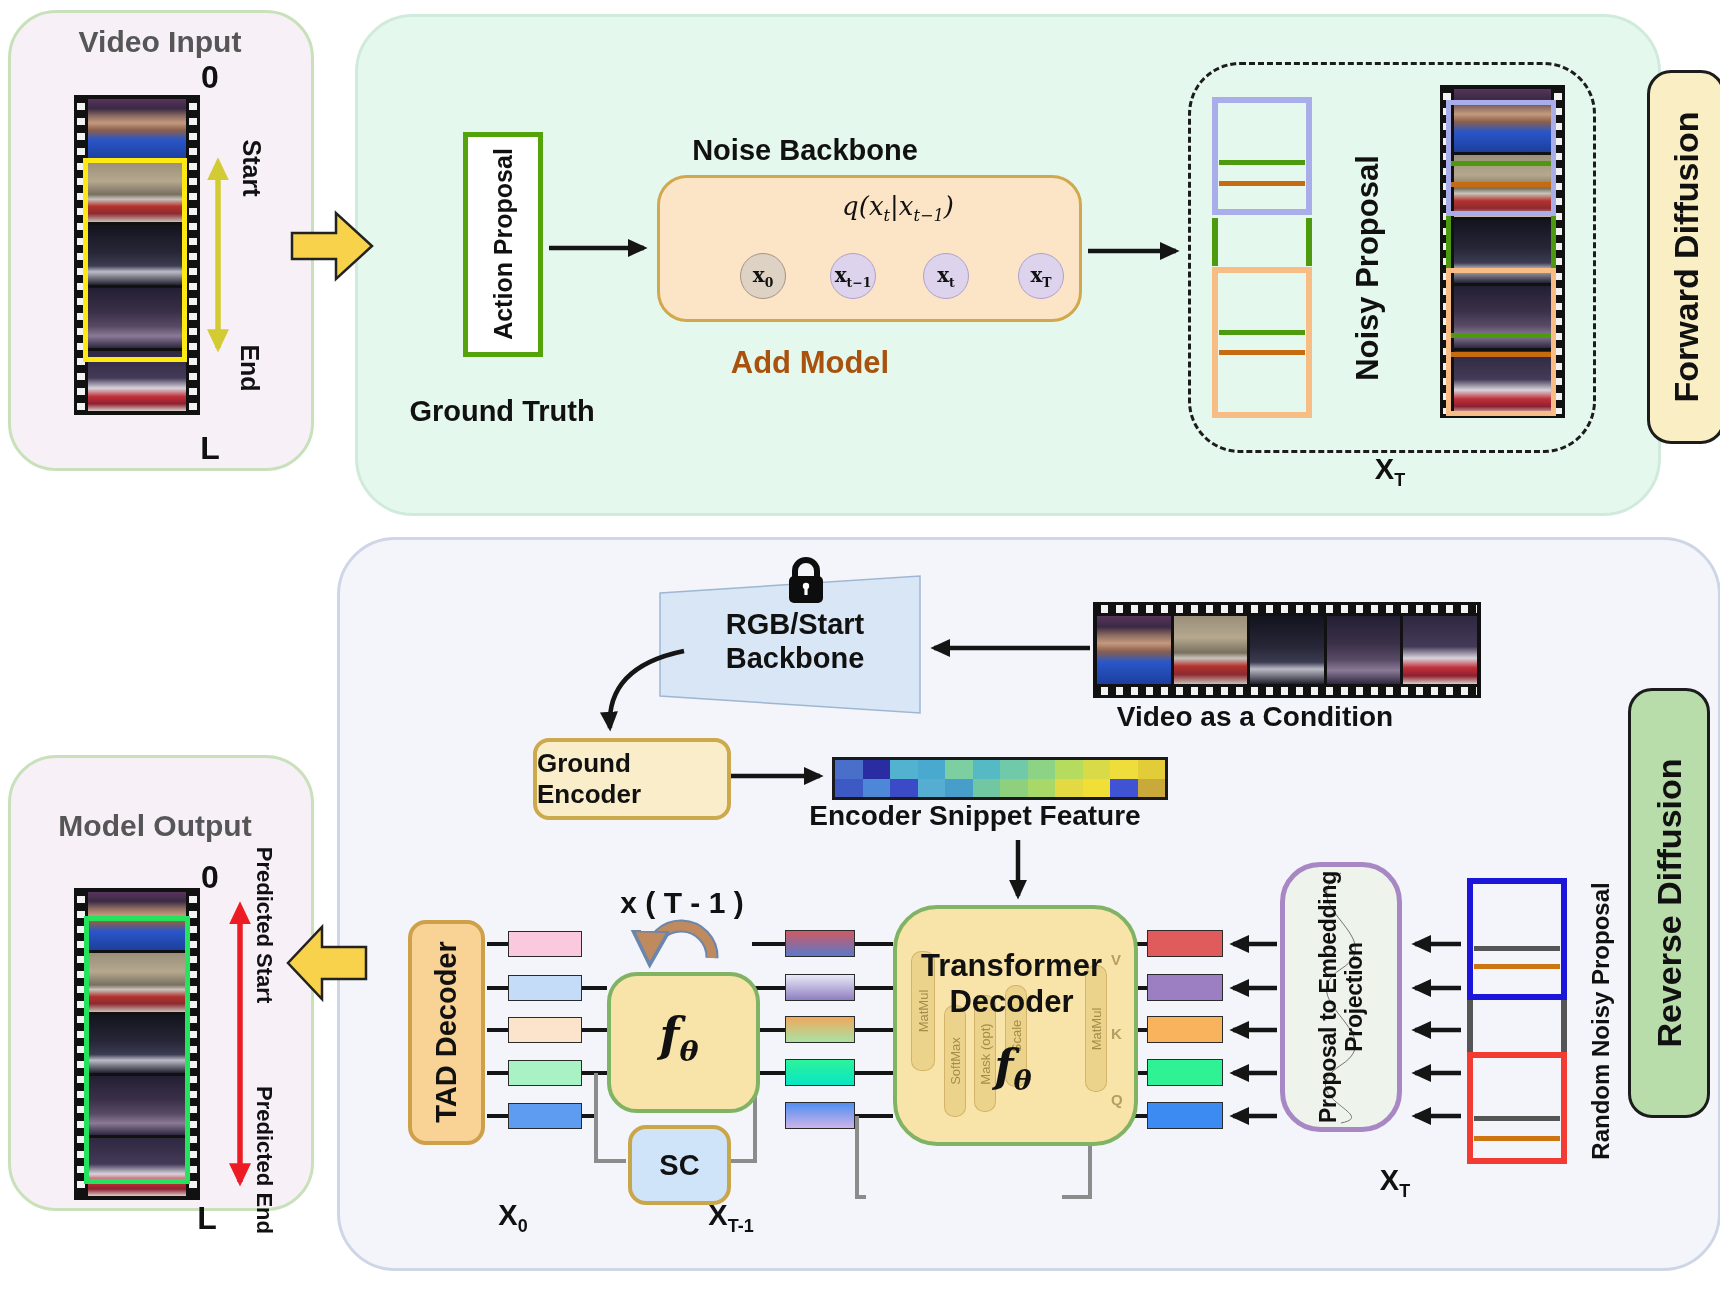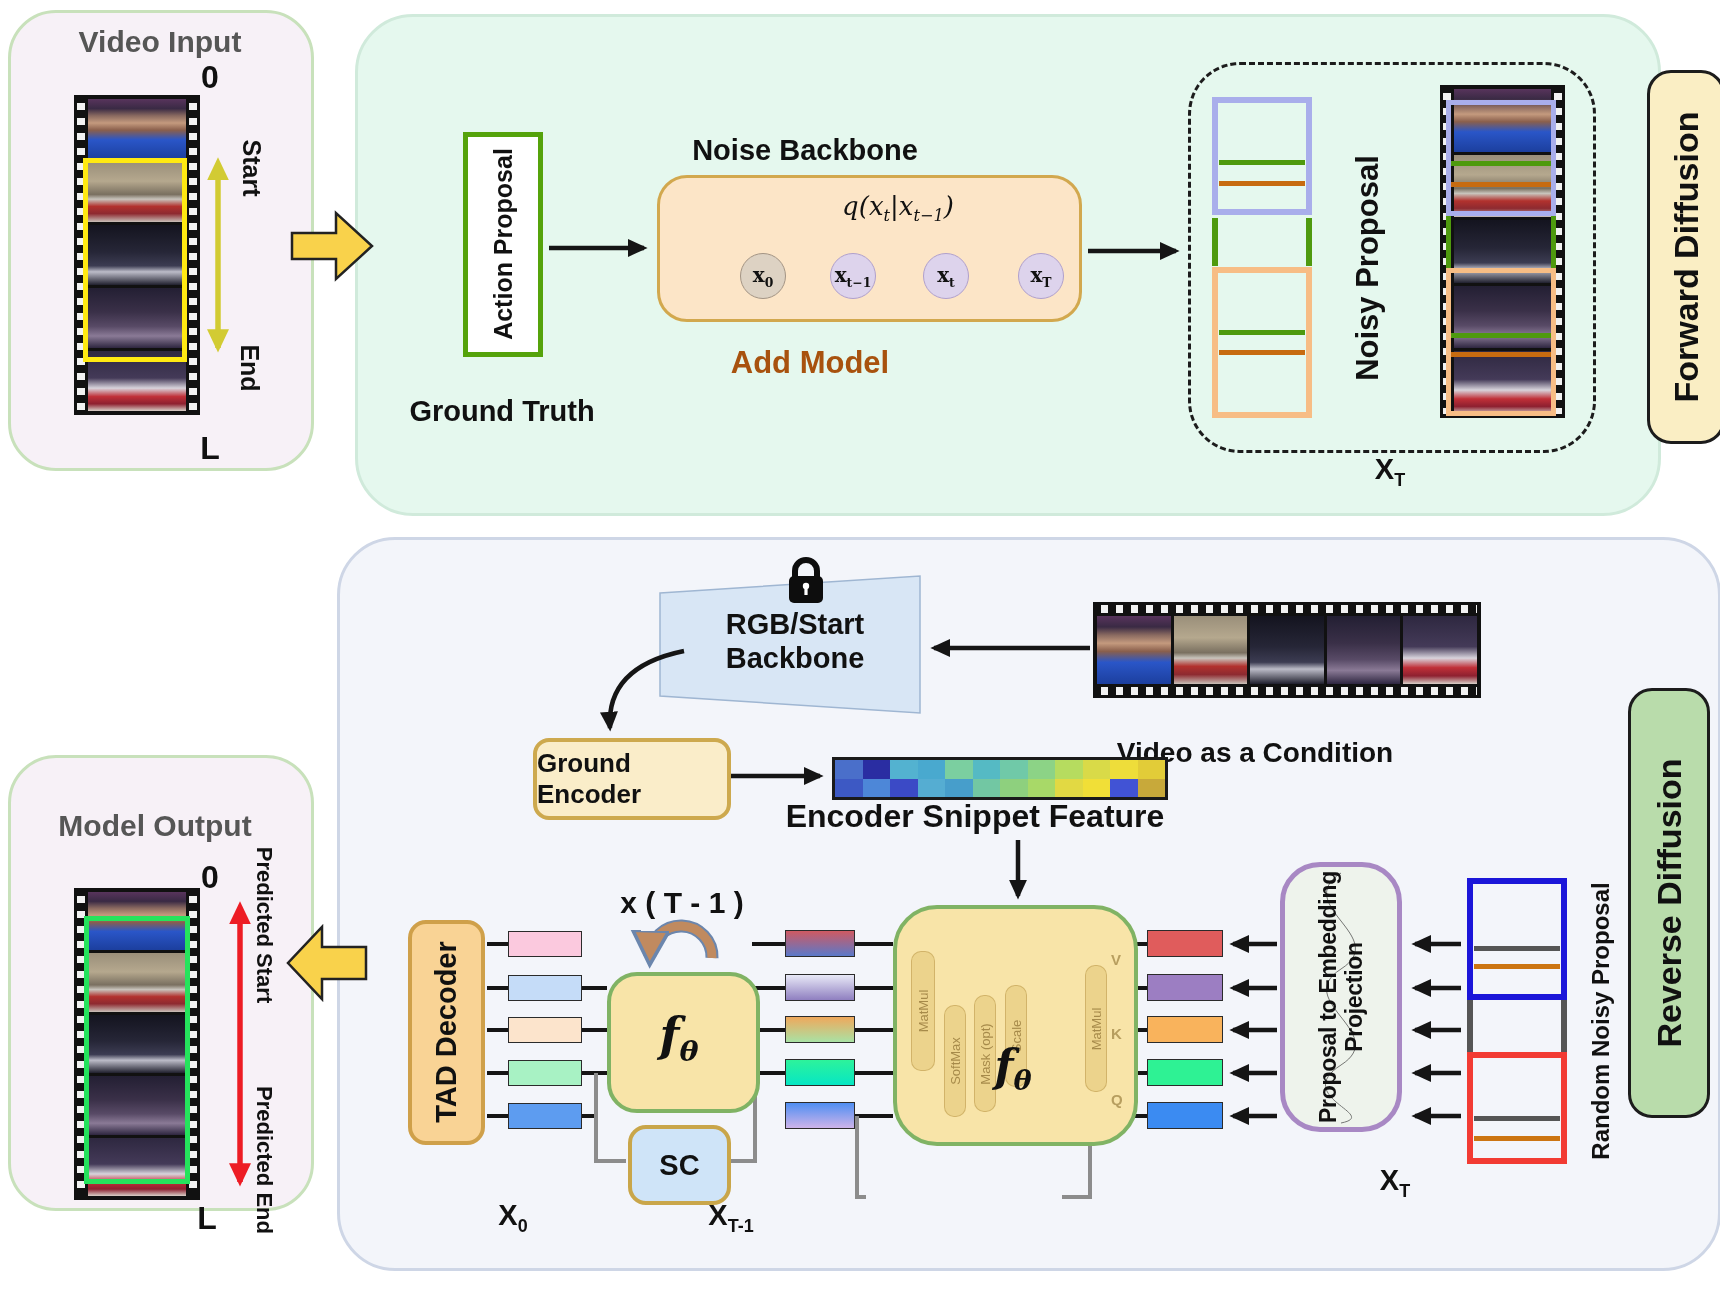--- a/index.html
+++ b/index.html
@@ -263,21 +263,21 @@
     <div class="holes-h"></div>
     <div class="frames-h">
       <div class="frame fr1"></div>
       <div class="frame fr2"></div>
       <div class="frame fr3"></div>
       <div class="frame fr4"></div>
       <div class="frame fr5"></div>
     </div>
     <div class="holes-h"></div>
   </div>
-  <div class="hctr b" style="left:1255px;top:717px;font-size:28px;margin-top:36px;">Video as a Condition</div>
+  <div class="hctr b" style="left:1255px;top:717px;font-size:28px;">Video as a Condition</div>
 
   <div class="goldbox" style="left:533px;top:738px;width:190px;height:74px;">
     <span class="b" style="font-size:26px;">Ground Encoder</span>
   </div>
 
   <div class="heat" style="left:832px;top:757px;width:330px;height:37px;">
       <div style="background: rgb(74, 111, 202);"></div>
       <div style="background: rgb(42, 45, 162);"></div>
       <div style="background: rgb(83, 178, 208);"></div>
       <div style="background: rgb(73, 169, 207);"></div>
@@ -295,21 +295,21 @@
       <div style="background: rgb(85, 173, 210);"></div>
       <div style="background: rgb(71, 158, 203);"></div>
       <div style="background: rgb(114, 199, 163);"></div>
       <div style="background: rgb(142, 208, 126);"></div>
       <div style="background: rgb(168, 217, 104);"></div>
       <div style="background: rgb(226, 217, 67);"></div>
       <div style="background: rgb(241, 223, 55);"></div>
       <div style="background: rgb(65, 83, 213);"></div>
       <div style="background: rgb(200, 169, 58);"></div>
     </div>
-  <div class="hctr b" style="left:975px;top:816px;font-size:32px;">Encoder Snippet Feature</div>
+  <div class="hctr b" style="left:975px;top:816px;font-size:28px;">Encoder Snippet Feature</div>
 
   <div class="hctr b" style="left:682px;top:903px;font-size:30px;">x ( T - 1 )</div>
   <div class="greenyellow" style="left:607px;top:972px;width:145px;height:133px;border-radius:30px;"></div>
   <div class="hctr serif" style="left:679px;top:1038px;font-size:46px;font-style:italic;font-weight:600;"><span>f</span><sub>θ</sub></div>
 
   <div class="abs" style="left:408px;top:920px;width:77px;height:225px;background:#f9d395;border:4px solid #cfa04a;border-radius:18px;box-sizing:border-box;">
     <div class="vtext b" style="left:34px;top:108px;font-size:29px;">TAD Decoder</div>
   </div>
 
   <div class="bar" style="left: 508px; top: 931px; width: 74px; height: 26px; background: rgb(251, 201, 222);"></div>
@@ -337,20 +337,24 @@
     <div class="wm" style="left:108px;top:76px;width:20px;height:100px;">
         <span>Scale</span>
       </div>
     <div class="wm" style="left:188px;top:56px;width:20px;height:125px;">
         <span>MatMul</span>
       </div>
     <div class="wml" style="left:214px;top:42px;">V</div>
     <div class="wml" style="left:214px;top:116px;">K</div>
     <div class="wml" style="left:214px;top:182px;">Q</div>
   </div>
+  <div class="abs ctr b" style="left:903px;top:948px;width:217px;text-align:center;font-size:31px;line-height:36px;">
+    <div>Transformer</div>
+    <div>Decoder</div>
+  </div>
   <div class="hctr serif" style="left:1013px;top:1068px;font-size:44px;font-style:italic;font-weight:600;"><span>f</span><sub>θ</sub></div>
 
   <div class="bar" style="left: 1147px; top: 930px; width: 76px; height: 27px; background: rgb(224, 92, 92);"></div>
   <div class="bar" style="left: 1147px; top: 974px; width: 76px; height: 27px; background: rgb(156, 126, 194);"></div>
   <div class="bar" style="left: 1147px; top: 1016px; width: 76px; height: 27px; background: rgb(249, 179, 92);"></div>
   <div class="bar" style="left: 1147px; top: 1059px; width: 76px; height: 27px; background: rgb(46, 242, 148);"></div>
   <div class="bar" style="left: 1147px; top: 1102px; width: 76px; height: 27px; background: rgb(59, 139, 242);"></div>
 
   <div class="bluebox" style="left:628px;top:1125px;width:95px;height:72px;">
     <span class="b" style="font-size:29px;">SC</span>

